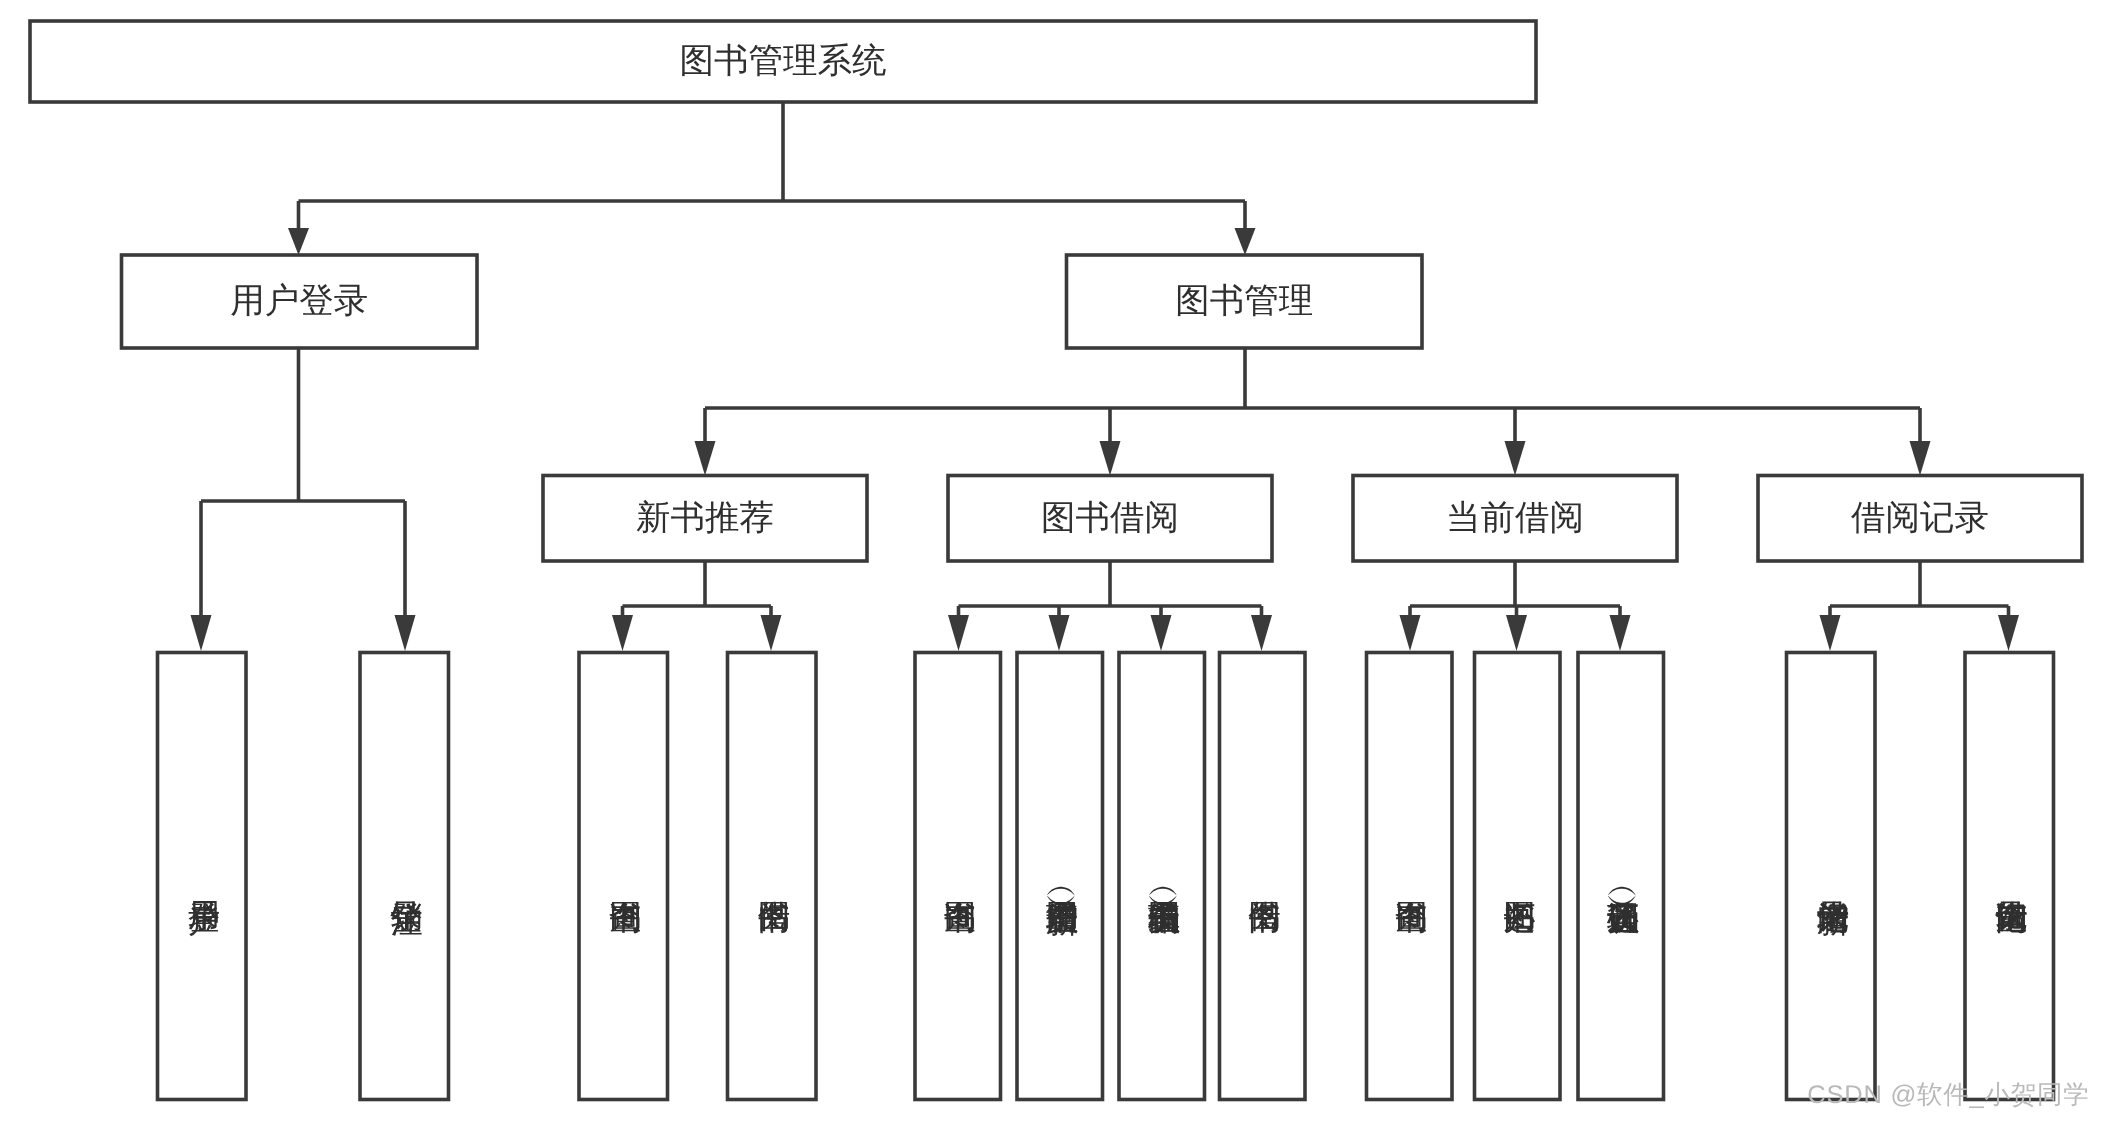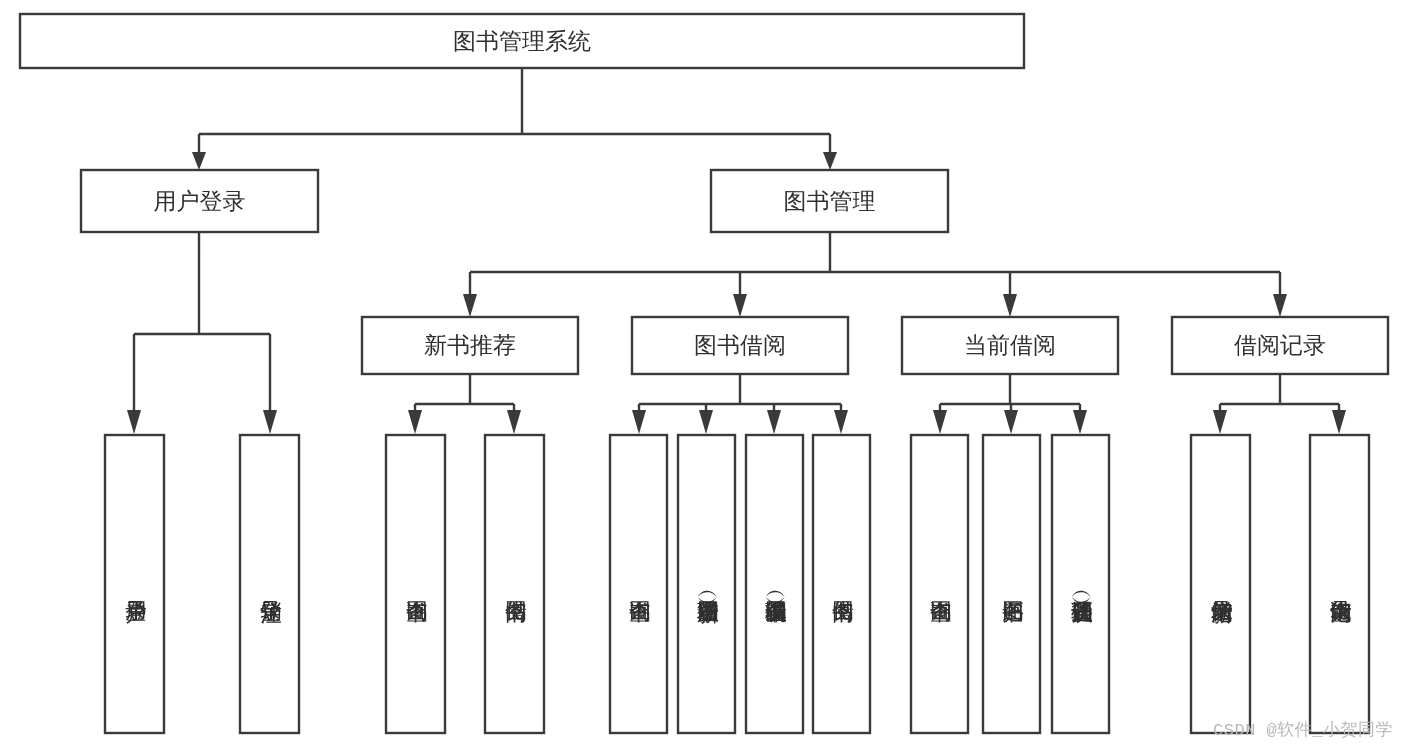--- a/index.html
+++ b/index.html
@@ -50,21 +50,21 @@
     stroke-linecap: butt;
   }
   .arrow-head {
     fill: #3a3a3a;
     stroke: none;
   }
   .watermark {
     position: absolute;
     right: 12px;
     bottom: 6px;
-    font-family: Liberation Mono, monospace;
+    font-family: Liberation Sans, sans-serif;
     font-size: 17px;
     color: #b9b9b9;
     letter-spacing: 0.5px;
     white-space: nowrap;
     user-select: none;
   }
 </style>
 </head>
 <body>
 

